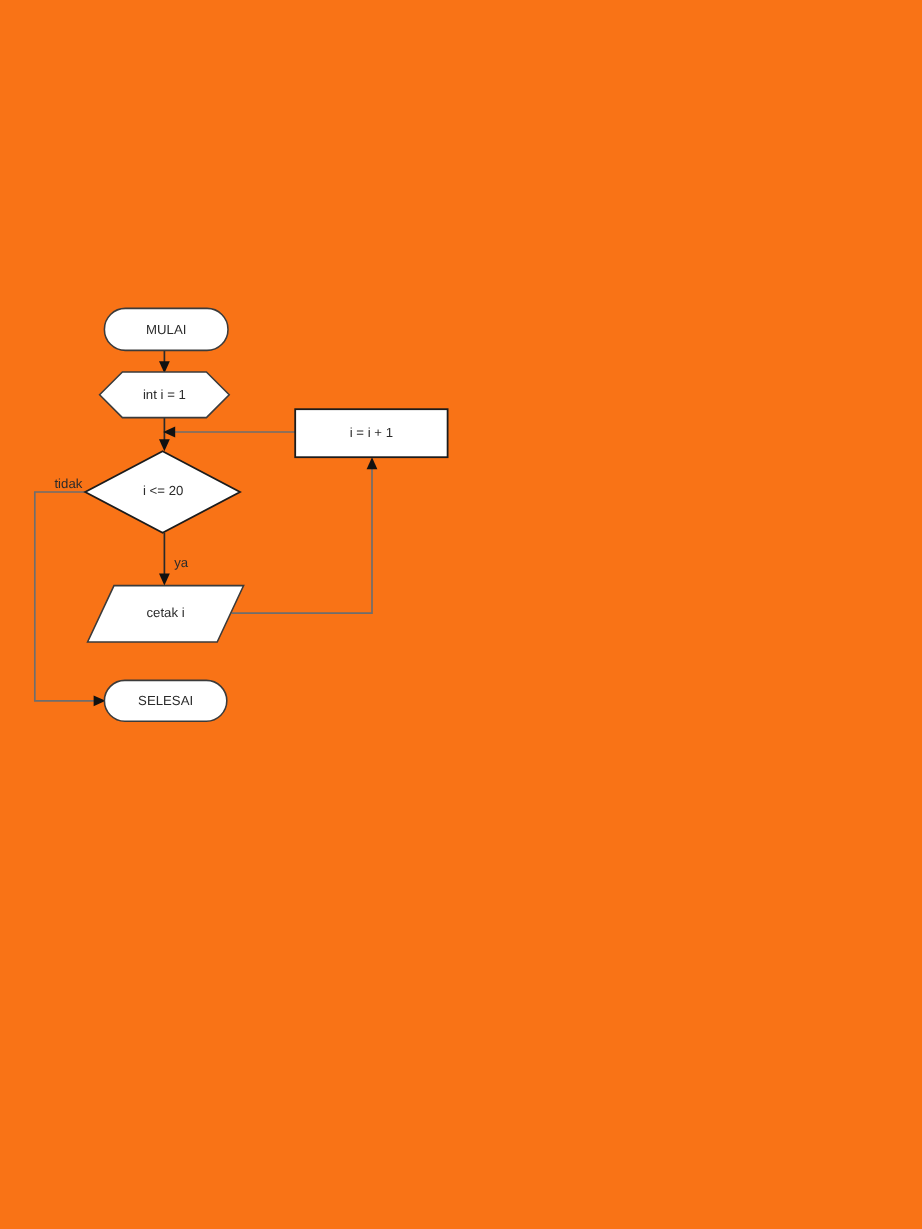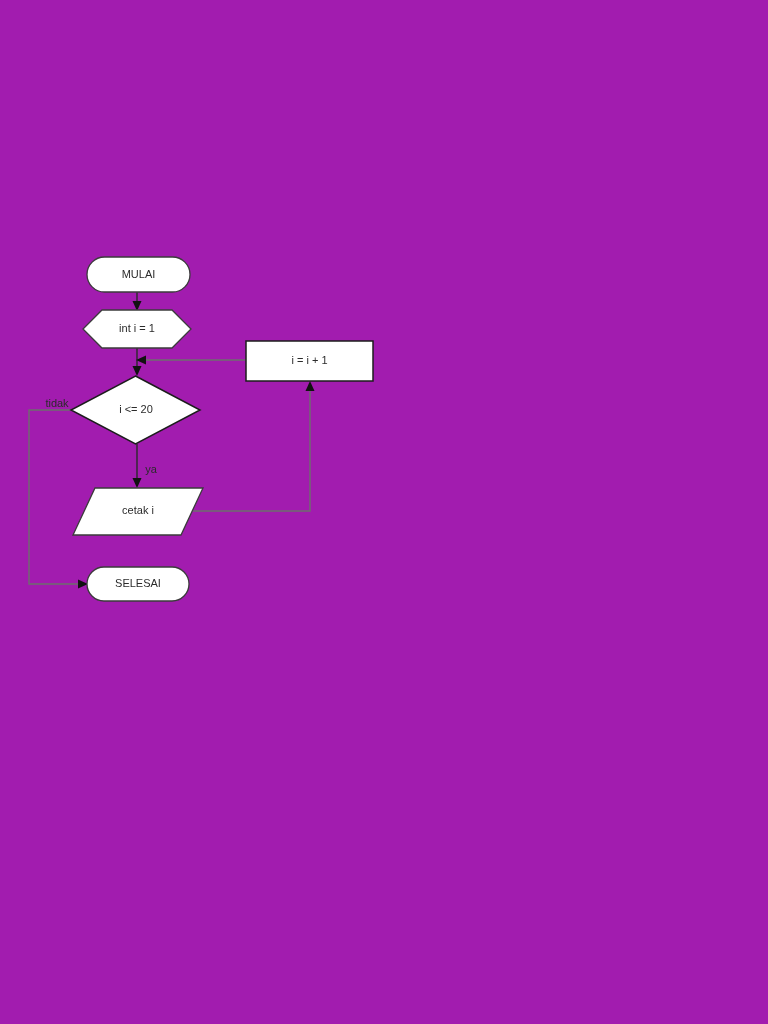--- a/index.html
+++ b/index.html
@@ -10,21 +10,21 @@
   body {
     width: 768px;
     height: 1024px;
     font-family: "Liberation Sans", sans-serif;
     overflow: hidden;
   }
   #canvas {
     position: relative;
     width: 768px;
     height: 1024px;
-    background: #a21caf;
+    background: #f97316;
   }
   #flow-svg {
     position: absolute;
     top: 0;
     left: 0;
     width: 768px;
     height: 1024px;
   }
   .shape-outline {
     fill: #ffffff;

